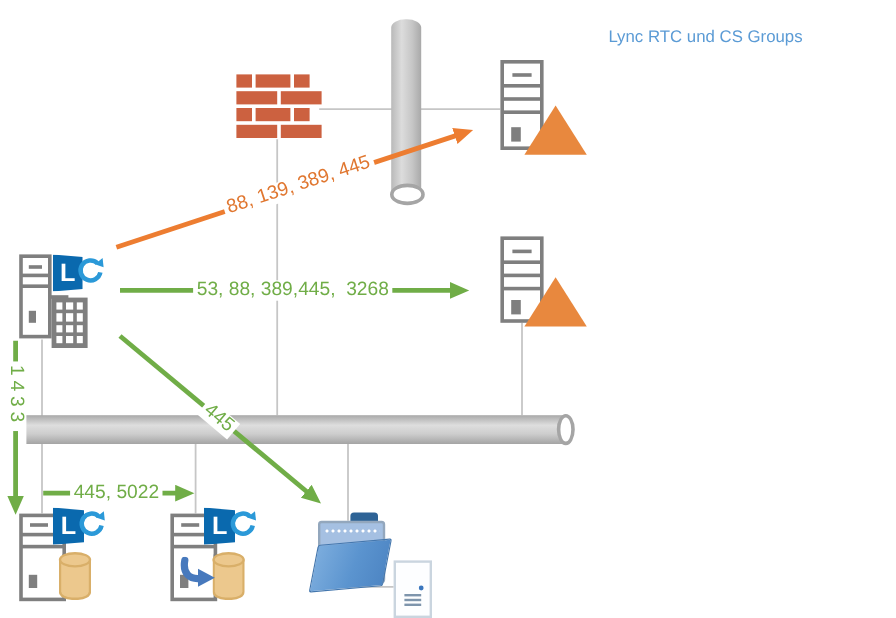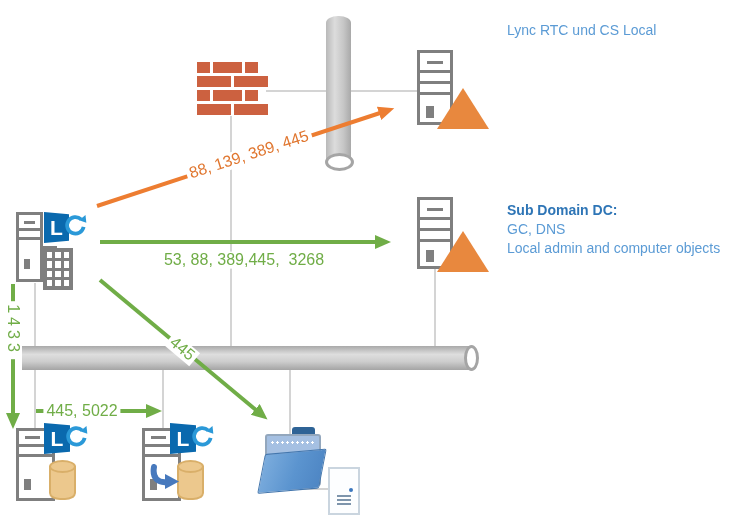--- a/index.html
+++ b/index.html
@@ -242,27 +242,22 @@
       </marker>
     </defs>
     <line x1="97" y1="206" x2="380" y2="113" stroke="#ED7D31" stroke-width="4" marker-end="url(#mO)"></line>
     <line x1="100" y1="242" x2="376" y2="242" stroke="#70AD47" stroke-width="4" marker-end="url(#mG)"></line>
     <line x1="13" y1="284" x2="13" y2="414" stroke="#70AD47" stroke-width="4" marker-end="url(#mG)"></line>
     <line x1="36" y1="411" x2="147" y2="411" stroke="#70AD47" stroke-width="4" marker-end="url(#mG)"></line>
     <line x1="100" y1="280" x2="256" y2="410" stroke="#70AD47" stroke-width="4" marker-end="url(#mG)"></line>
   </svg>
 
   <div class="lbl orange" style="left:249px;top:155px;transform:translate(-50%,-50%) rotate(-18deg)">88, 139, 389, 445</div>
-  <div class="lbl green" style="left:244px;top:260px;transform:translate(-50%,-50%)">53, 88, 389,445,  3268</div>
+  <div class="lbl green" style="left:244px;top:242px;transform:translate(-50%,-50%)">53, 88, 389,445,  3268</div>
   <div class="lbl green" style="left:13px;top:330px;letter-spacing:4px;transform:translate(-50%,-50%) rotate(90deg)">1433</div>
-  <div class="lbl green" style="left:82px;top:411px;transform:translate(-50%,-50%)">445, 5022</div>
+  <div class="lbl green" style="left:97px;top:411px;transform:translate(-50%,-50%)">445, 5022</div>
   <div class="lbl green" style="left:182px;top:349px;transform:translate(-50%,-50%) rotate(40deg)">445</div>
 
   <div class="txtblock" style="left:507px;top:21px">
-    <span>Lync RTC und CS Local</span>
-  </div>
-  <div class="txtblock" style="left:507px;top:201px">
-    <span class="ttl">Sub Domain DC:</span>
-    <span>GC, DNS</span>
-    <span>Local admin and computer objects</span>
+    <span>Lync RTC und CS Groups</span>
   </div>
 
 </div>
 
 </body></html>

